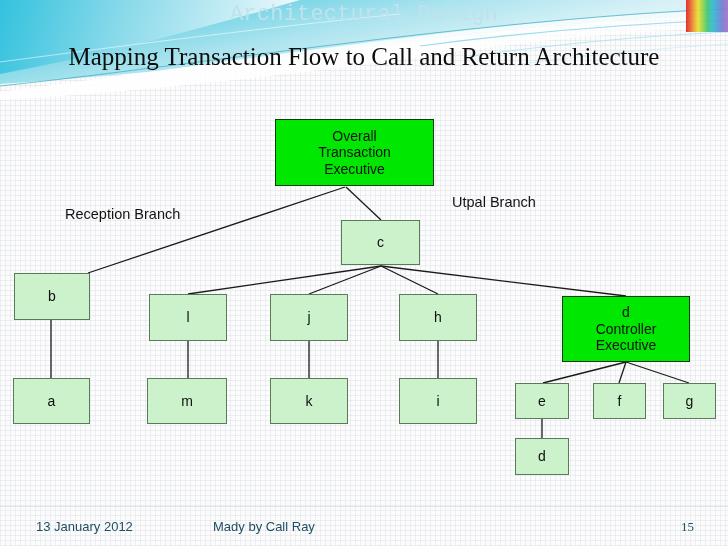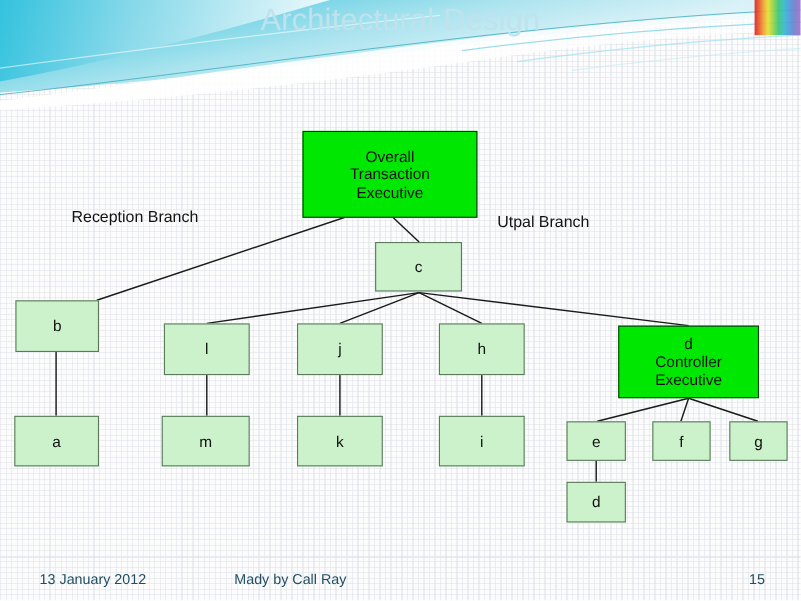--- a/index.html
+++ b/index.html
@@ -38,22 +38,22 @@
     overflow: hidden;
     z-index: 2;
   }
   #header svg { display: block; }
 
   #deco-title {
     position: absolute;
     left: 0; top: 2px;
     width: 728px;
     text-align: center;
-    font-family: Liberation Sans, sans-serif;
-    font-size: 28px;
+    font-family: Liberation Mono, monospace;
+    font-size: 22px;
     color: #bfe2ec;
     letter-spacing: 0.2px;
     z-index: 3;
     pointer-events: none;
     white-space: nowrap;
   }
 
   #main-title {
     position: absolute;
     left: 0; top: 43px;
@@ -135,21 +135,21 @@
   .footer-text {
     position: absolute;
     font-family: "Liberation Sans", sans-serif;
     font-size: 13px;
     color: #1f4e62;
     z-index: 4;
     white-space: nowrap;
   }
   #footer-date  { left: 36px;  top: 519px; }
   #footer-made  { left: 213px; top: 519px; }
-  #footer-page  { left: 681px; top: 519px; }
+  #footer-page  { left: 681px; top: 519px; font-family: Liberation Serif, serif; }
 </style>
 </head>
 <body>
 
 <div id="slide">
 
   <div id="texture"></div>
 
   <div id="header">
     <svg width="728" height="104" viewBox="0 0 728 104">
@@ -184,61 +184,62 @@
       <path d="M728,32 C640,36 560,44 470,56" fill="none" stroke="#9ddfee" stroke-width="1" opacity="0.7"></path>
       <path d="M728,44 C660,48 590,55 520,64" fill="none" stroke="#bfe9f4" stroke-width="1" opacity="0.6"></path>
       <path d="M0,62 C120,46 260,28 400,14" fill="none" stroke="#ffffff" stroke-width="1.1" opacity="0.55"></path>
     </svg>
   </div>
 
   <div id="rainbow"></div>
 
   <div id="deco-title">Architectural Design</div>
 
+  <div id="main-title">Mapping Transaction Flow to Call and Return Architecture</div>
 
   <div id="diagram">
     <svg id="lines" viewBox="0 0 728 546">
         <line x1="345" y1="187" x2="88" y2="273" stroke="#1a1a1a" stroke-width="1.3"></line>
         <line x1="346" y1="187" x2="381" y2="220" stroke="#1a1a1a" stroke-width="1.3"></line>
         <line x1="381" y1="266" x2="188" y2="294" stroke="#1a1a1a" stroke-width="1.3"></line>
         <line x1="381" y1="266" x2="309" y2="294" stroke="#1a1a1a" stroke-width="1.3"></line>
         <line x1="381" y1="266" x2="438" y2="294" stroke="#1a1a1a" stroke-width="1.3"></line>
         <line x1="381" y1="266" x2="626" y2="296" stroke="#1a1a1a" stroke-width="1.3"></line>
         <line x1="51" y1="320" x2="51" y2="378" stroke="#1a1a1a" stroke-width="1.3"></line>
         <line x1="188" y1="341" x2="188" y2="378" stroke="#1a1a1a" stroke-width="1.3"></line>
         <line x1="309" y1="341" x2="309" y2="378" stroke="#1a1a1a" stroke-width="1.3"></line>
         <line x1="438" y1="341" x2="438" y2="378" stroke="#1a1a1a" stroke-width="1.3"></line>
         <line x1="626" y1="362" x2="543" y2="383" stroke="#1a1a1a" stroke-width="1.3"></line>
         <line x1="626" y1="362" x2="619" y2="383" stroke="#1a1a1a" stroke-width="1.3"></line>
         <line x1="626" y1="362" x2="689" y2="383" stroke="#1a1a1a" stroke-width="1.3"></line>
         <line x1="542" y1="419" x2="542" y2="438" stroke="#1a1a1a" stroke-width="1.3"></line>
       </svg>
     <div id="nodes-layer">
-        <div class="node hl" style="left: 275px; top: 119px; width: 159px; height: 79px;">Overall
+        <div class="node hl" style="left: 275px; top: 119px; width: 159px; height: 67px;">Overall
 Transaction
 Executive</div>
         <div class="node" style="left: 341px; top: 220px; width: 79px; height: 45px;">c</div>
         <div class="node" style="left: 14px; top: 273px; width: 76px; height: 47px;">b</div>
         <div class="node" style="left: 149px; top: 294px; width: 78px; height: 47px;">l</div>
         <div class="node" style="left: 270px; top: 294px; width: 78px; height: 47px;">j</div>
         <div class="node" style="left: 399px; top: 294px; width: 78px; height: 47px;">h</div>
         <div class="node hl" style="left: 562px; top: 296px; width: 128px; height: 66px;">d
 Controller
 Executive</div>
         <div class="node" style="left: 13px; top: 378px; width: 77px; height: 46px;">a</div>
         <div class="node" style="left: 147px; top: 378px; width: 80px; height: 46px;">m</div>
         <div class="node" style="left: 270px; top: 378px; width: 78px; height: 46px;">k</div>
         <div class="node" style="left: 399px; top: 378px; width: 78px; height: 46px;">i</div>
         <div class="node" style="left: 515px; top: 383px; width: 54px; height: 36px;">e</div>
         <div class="node" style="left: 593px; top: 383px; width: 53px; height: 36px;">f</div>
         <div class="node" style="left: 663px; top: 383px; width: 53px; height: 36px;">g</div>
         <div class="node" style="left: 515px; top: 438px; width: 54px; height: 37px;">d</div>
       </div>
     <div id="branch-labels-layer">
-        <div class="branch-label" style="left: 65px; top: 190px;">Reception Branch</div>
+        <div class="branch-label" style="left: 65px; top: 206px;">Reception Branch</div>
         <div class="branch-label" style="left: 452px; top: 194px;">Utpal Branch</div>
       </div>
   </div>
 
   <div id="footer-rule"></div>
   <div class="footer-text" id="footer-date">13 January 2012</div>
   <div class="footer-text" id="footer-made">Mady by  Call Ray</div>
   <div class="footer-text" id="footer-page">15</div>
 
 </div>

